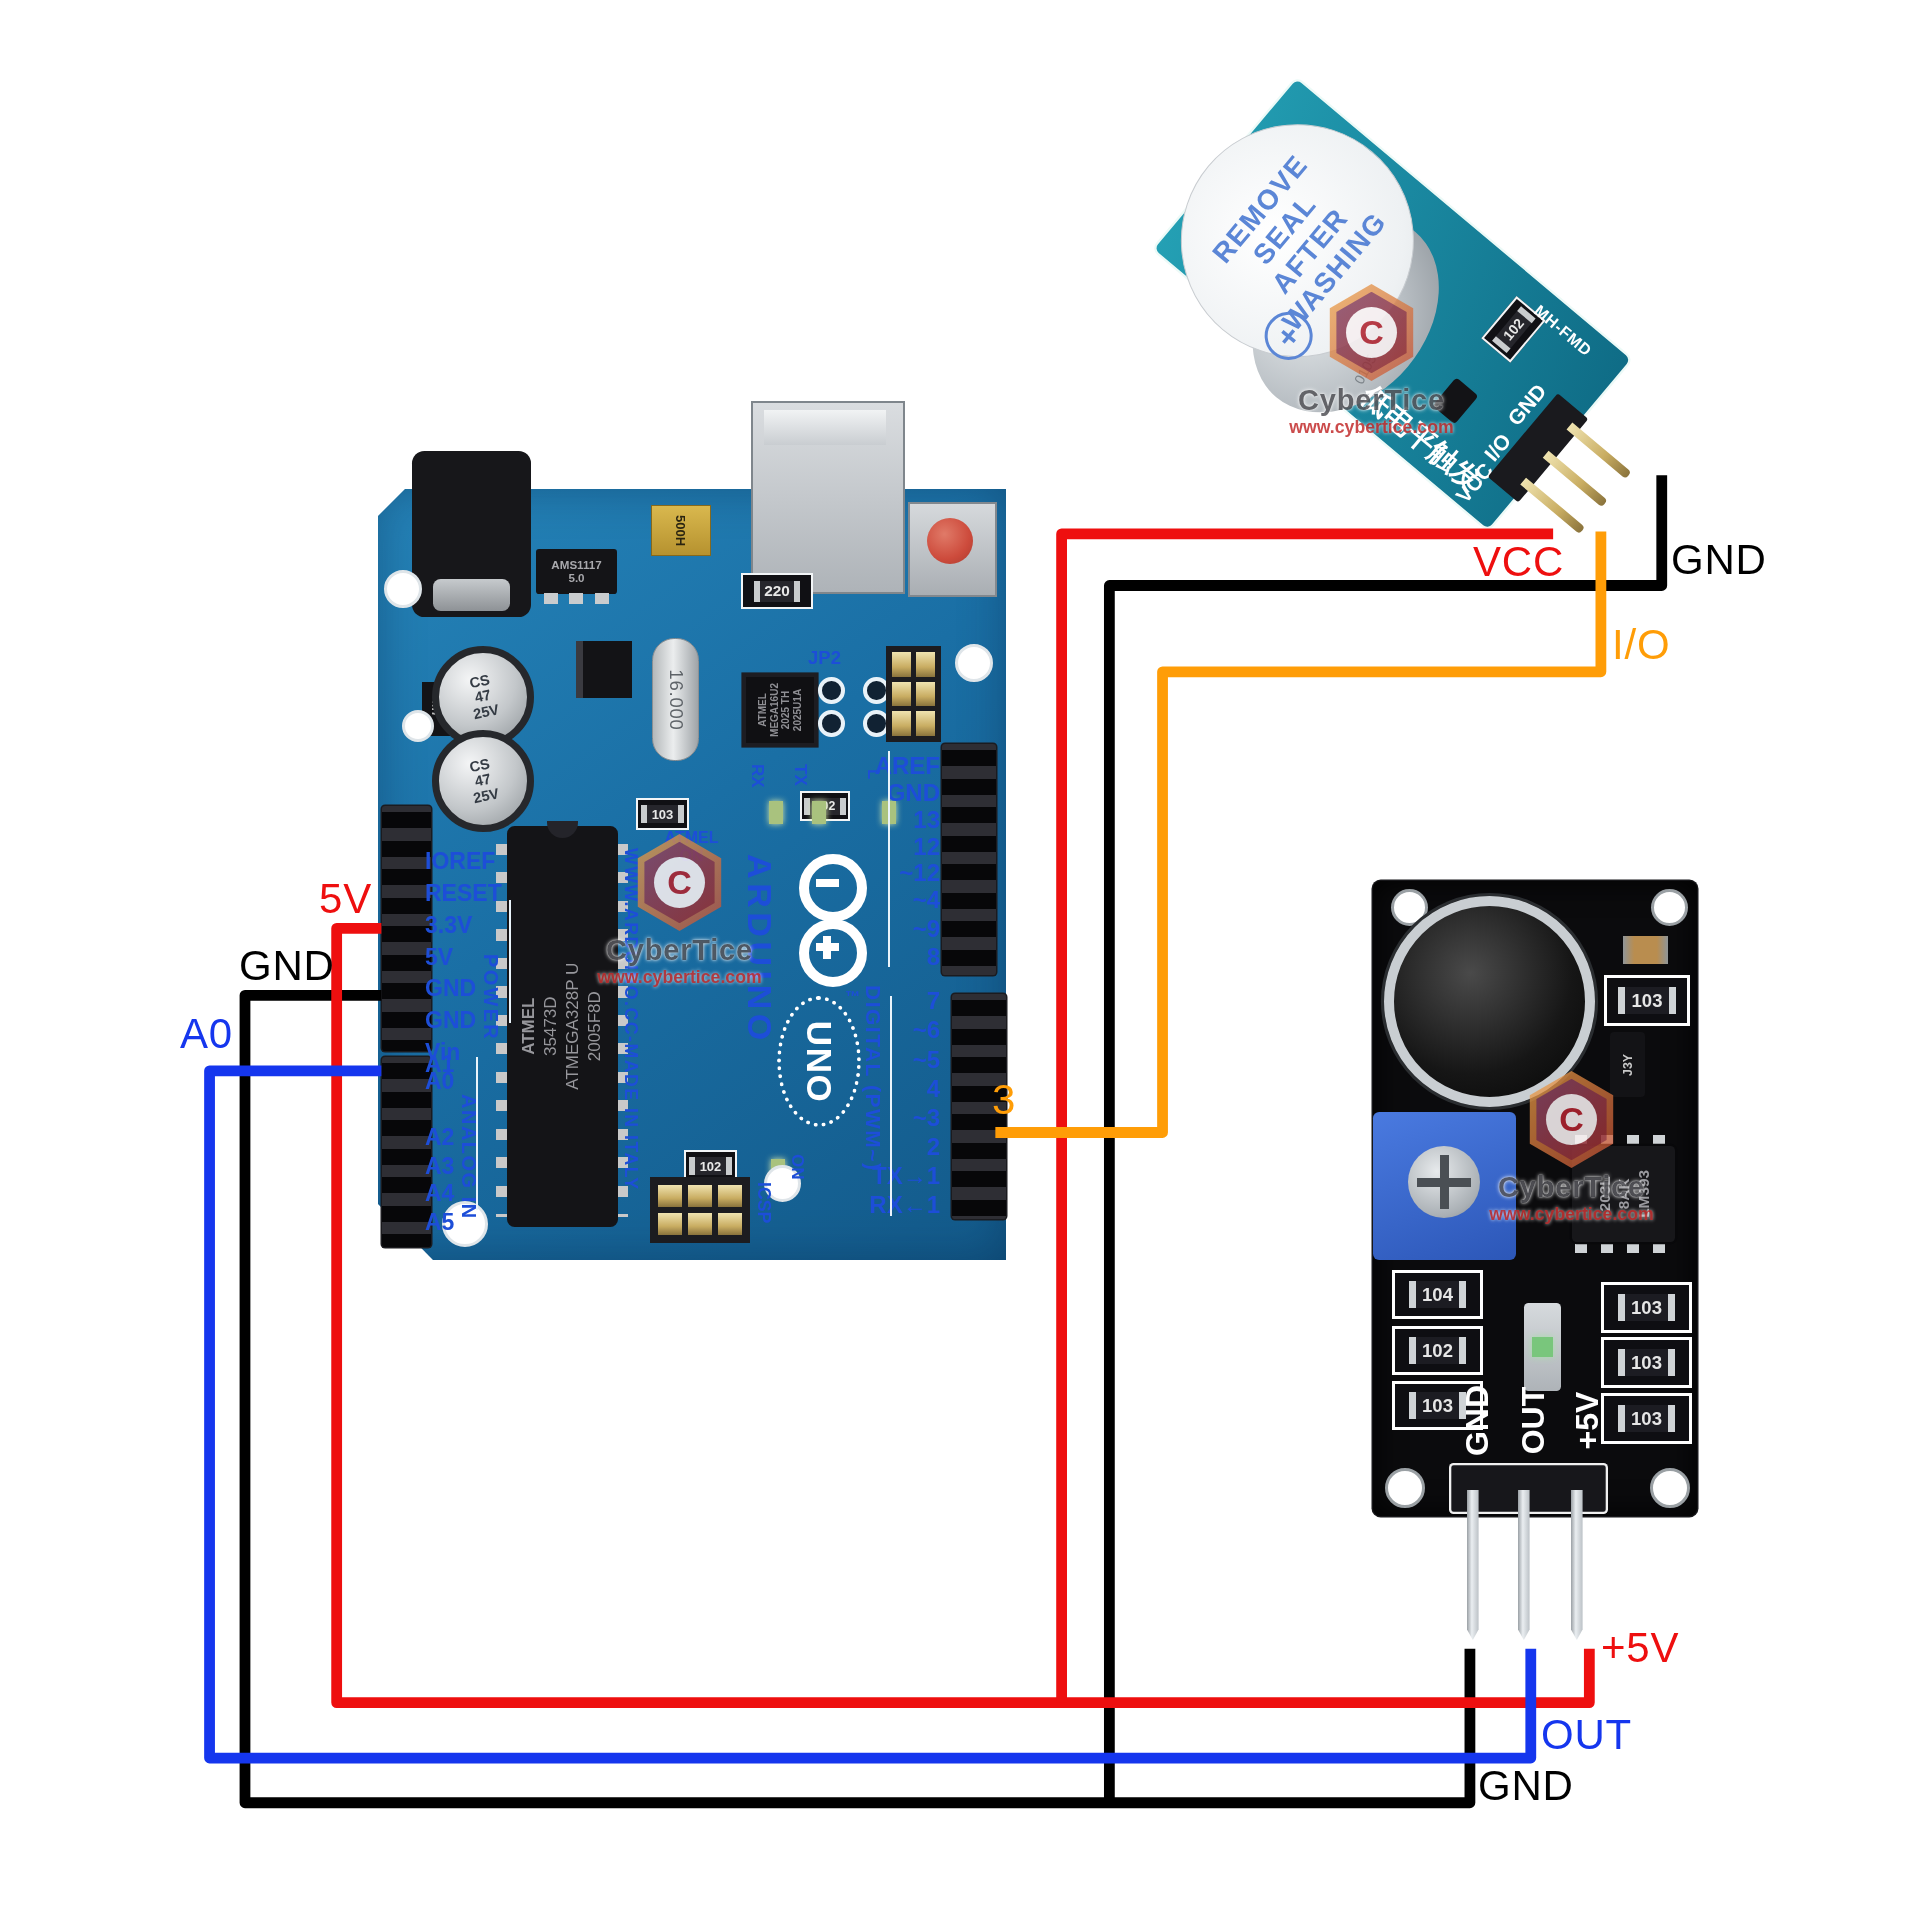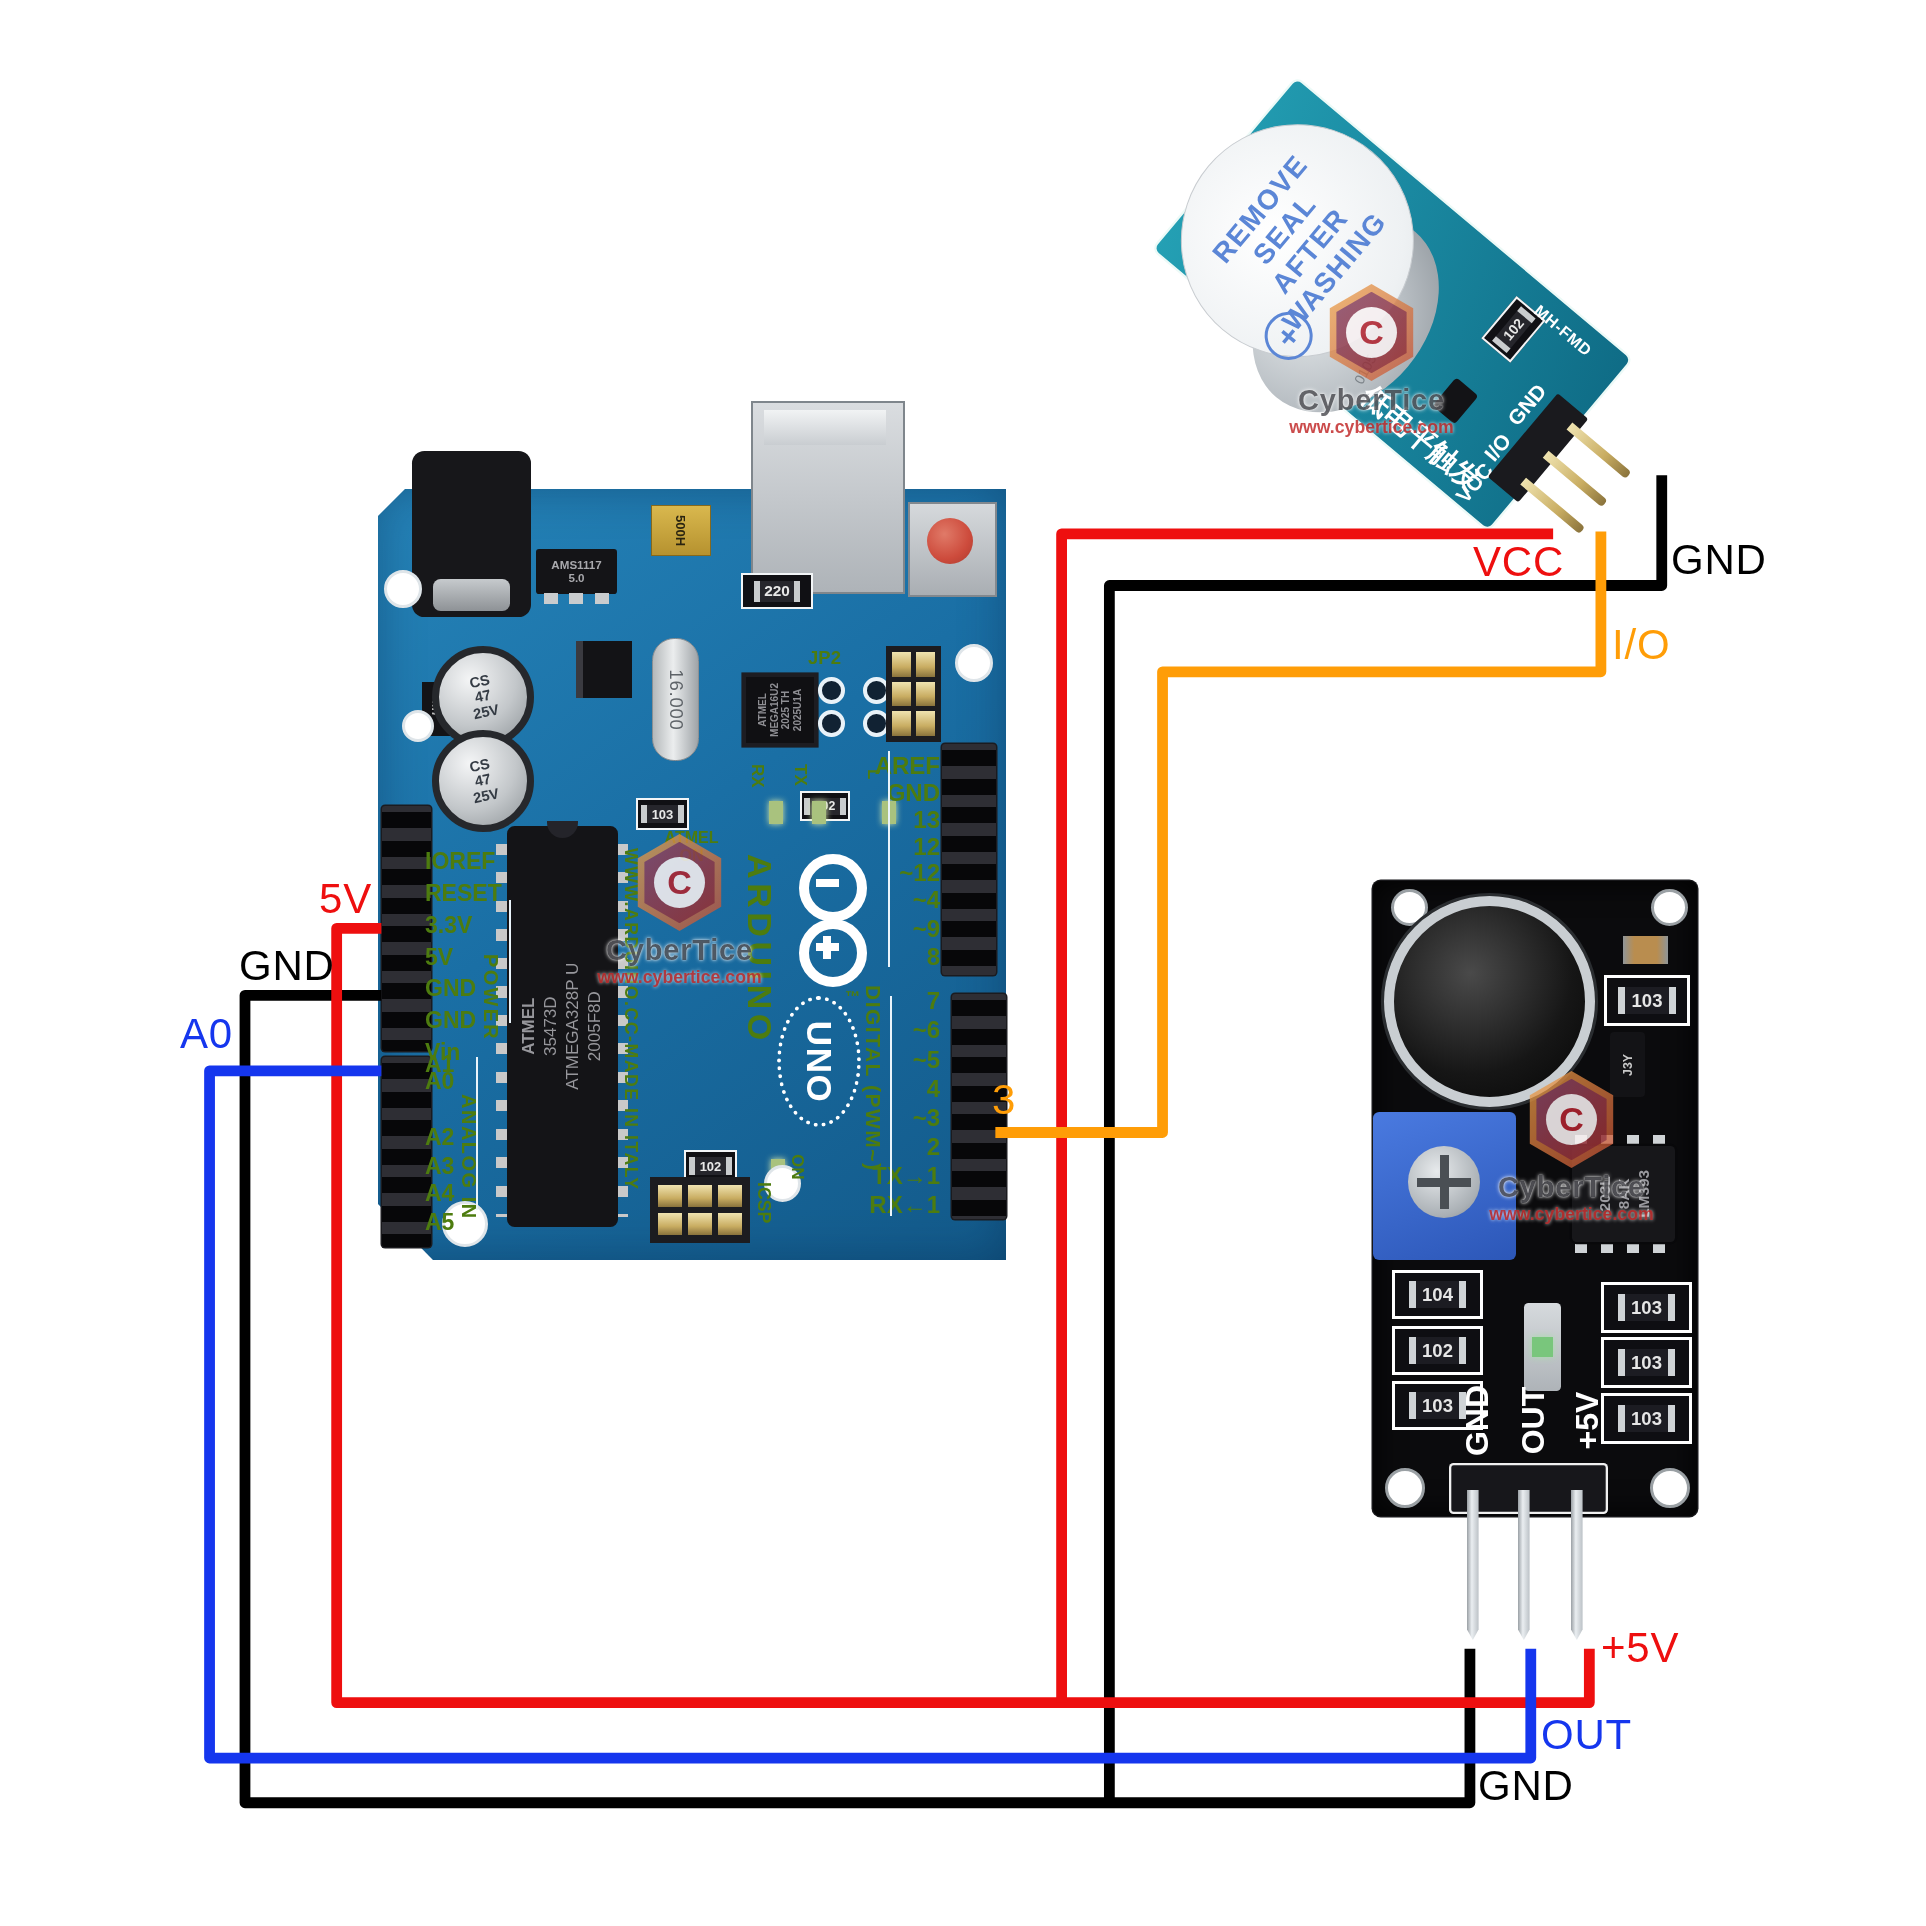--- a/index.html
+++ b/index.html
@@ -10,21 +10,21 @@
   svg.wires{position:absolute;left:0;top:0;z-index:40;}
   .wire{fill:none;stroke-width:14;stroke-linejoin:round;stroke-linecap:butt;}
   .wire-black{stroke:#000000;}
   .wire-red{stroke:#ee0f0f;}
   .wire-blue{stroke:#1536ee;}
   .wire-orange{stroke:#ff9d07;}
   
   .wlabel{position:absolute;z-index:50;font-size:42px;font-weight:500;letter-spacing:0.8px;line-height:1;}
   .wl-red{color:#ee0f0f;} .wl-black{color:#000;} .wl-blue{color:#1536ee;} .wl-orange{color:#ff9d07;}
   
-  .silk{color:#4d7c0f;font-weight:bold;line-height:1;}
+  .silk{color:#1d4ed8;font-weight:bold;line-height:1;}
   .vtext{writing-mode:vertical-lr;text-orientation:sideways;}
   .hole{position:absolute;background:#ffffff;border:3.9px solid #dfe5e9;border-radius:50%;}
   .hdr{position:absolute;background:#26262b;border-radius:3.1px;
        background-image:repeating-linear-gradient(180deg,#2e2e34 0 6.2px,#070709 6.2px 22.3px,#2e2e34 22.3px 28.5px);
        box-shadow:0 0 0 1.5px #1b1b1f;}
   .smdres{position:absolute;background:#101014;border:2.3px solid #f2f5f7;color:#e8e8e8;
           display:flex;align-items:center;justify-content:center;font-weight:bold;}
   .smdres i{font-style:normal;background:#26262c;padding:1.5px 4.6px;
             border-left:6.2px solid #c9ccce;border-right:6.2px solid #c9ccce;}
   .goldpin{background:linear-gradient(180deg,#efe3b0,#c9ad62 60%,#8a733c);}

